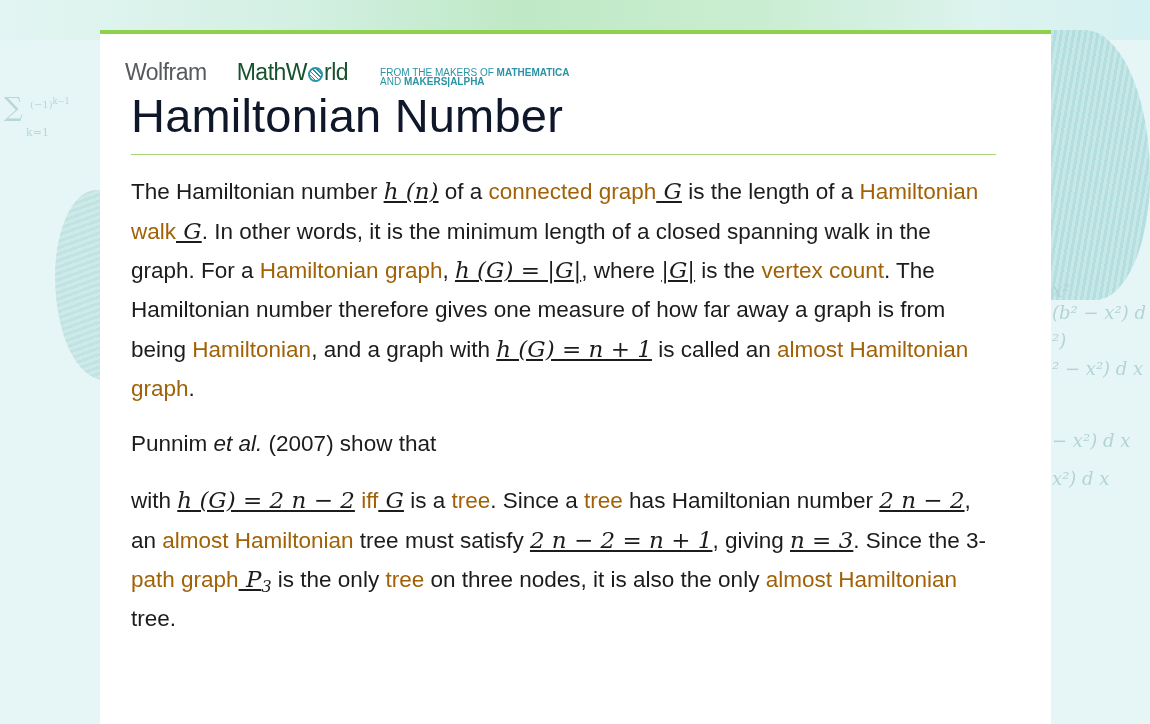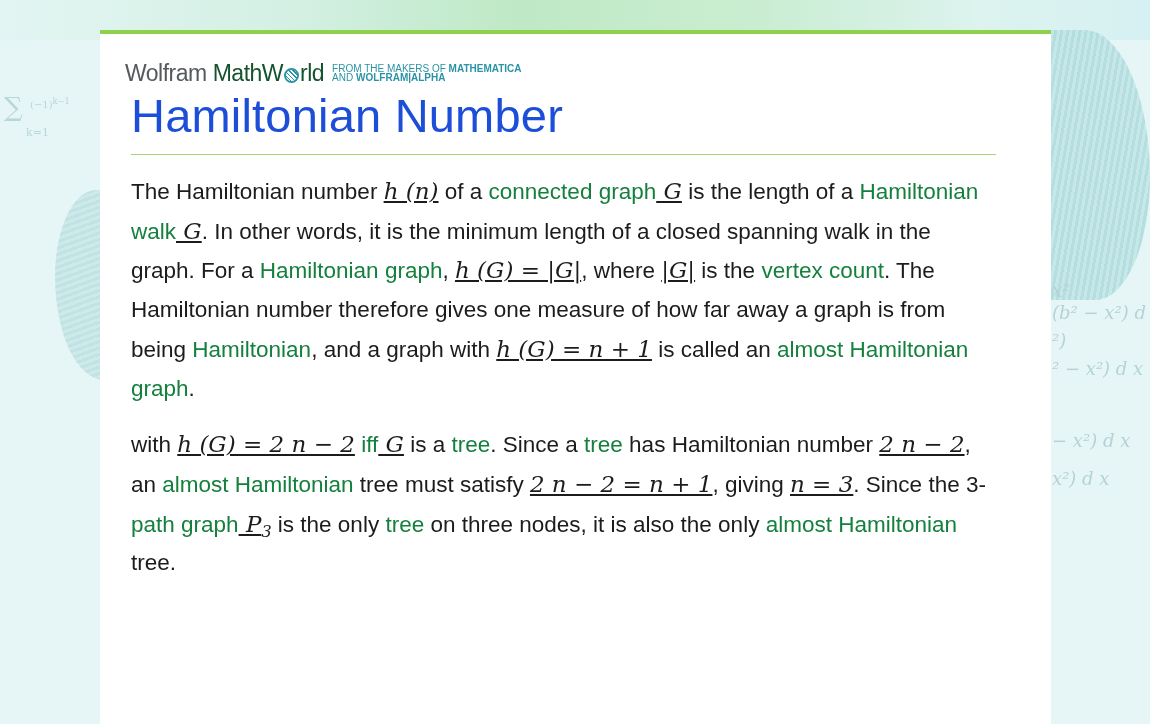--- a/index.html
+++ b/index.html
@@ -36,44 +36,44 @@
     position: absolute; left: 1050px; top: 280px; width: 100px; height: 230px;
     color: #b3d3d6; font-family: "DejaVu Serif", serif; font-style: italic; font-size: 18px;
   }
   .bg-deco-right div { position: absolute; left: 2px; white-space: nowrap; }
 
   .card {
     position: absolute; left: 100px; top: 30px; width: 951px; height: 700px;
     background: #ffffff;
     border-top: 4px solid #8ed14a;
   }
-  .logo { position: absolute; left: 25px; top: 26px; height: 26px; display: flex; align-items: center; }
+  .logo { position: absolute; left: 25px; top: 26px; height: 26px; display: flex; align-items: flex-end; gap: 24px; }
   .logo .wolfram { font-size: 23px; color: #555a5c; letter-spacing: -0.5px; }
   .logo .mathworld { font-size: 23px; color: #14532d; margin-left: 6px; letter-spacing: -0.5px; }
   .logo .globe {
     display: inline-block; width: 15px; height: 15px; border-radius: 50%;
     border: 2px solid #2a93a6; box-sizing: border-box; vertical-align: middle;
     background: repeating-linear-gradient(45deg, #2a93a6 0 1px, transparent 1px 3px);
     margin: 0 1px; position: relative; top: 1px;
   }
   .logo .tagline { margin-left: 8px; font-size: 10px; line-height: 9px; color: #2a93a6; }
   .logo .tagline b { font-weight: bold; }
 
   .title {
     position: absolute; left: 31px; top: 54px; margin: 0;
-    font-size: 47px; font-weight: normal; color: #1d4ed8; letter-spacing: 0.2px;
+    font-size: 47px; font-weight: normal; color: #0f172a; letter-spacing: 0.2px;
   }
   .title-rule { position: absolute; left: 31px; top: 120px; width: 865px; height: 1px; background: #a9d47a; }
 
   .content {
     position: absolute; left: 31px; top: 138px; width: 865px;
     font-size: 22.5px; line-height: 38.7px; color: #1c1c1c;
   }
   .content p { margin: 0 0 17px 0; }
-  .content a { color: #15803d; text-decoration: none; }
+  .content a { color: #a16207; text-decoration: none; }
   .m { font-family: "DejaVu Serif", "Liberation Serif", serif; font-style: italic; font-size: 23px; text-decoration: underline; }
   .eq-row { position: relative; height: 58px; margin: 8px 0 20px 0; }
   .eq { position: absolute; left: 75px; top: 0; font-family: "Liberation Serif", serif; font-size: 25px; line-height: 50px; }
   .eq-num { position: absolute; right: 0; top: 0; line-height: 50px; font-size: 22px; }
   sub { font-size: 16px; vertical-align: -5px; line-height: 0; }
 </style>
 </head>
 <body>
 
 <div class="bg-top"></div>
@@ -94,28 +94,29 @@
   <div style="top:150px">− x²)  d x</div>
   <div style="top:188px">x²)  d x</div>
 </div>
 
 <div class="card">
   <div class="logo">
     <span class="wolfram">Wolfram</span>
     <span class="mathworld"><span>MathW</span><span class="globe"></span><span>rld</span></span>
     <span class="tagline">
       <span>FROM THE MAKERS OF </span><b>MATHEMATICA</b><br>
-      <span>AND </span><b>WOLFRAM|ALPHA</b>
+      <span>AND </span><b>MAKERS|ALPHA</b>
     </span>
   </div>
 
   <h1 class="title">Hamiltonian Number</h1>
   <div class="title-rule"></div>
 
   <div class="content">
     <p><span>The Hamiltonian number </span><span class="m">h (n)</span><span> of a </span><a>connected graph</a><span class="m"> G</span><span> is the length of a </span><a>Hamiltonian walk</a><span class="m"> G</span><span>. In other words, it is the minimum length of a closed spanning walk in the graph. For a </span><a>Hamiltonian graph</a><span>, </span><span class="m">h (G) = |G|</span><span>, where </span><span class="m">|G|</span><span> is the </span><a>vertex count</a><span>. The Hamiltonian number therefore gives one measure of how far away a graph is from being </span><a>Hamiltonian</a><span>, and a graph with </span><span class="m">h (G) = n + 1</span><span> is called an </span><a>almost Hamiltonian graph</a><span>.</span></p>
 
+    <p><span>Punnim </span><em>et al.</em><span> (2007) show that</span></p>
 
 
     <p><span>with </span><span class="m">h (G) = 2 n − 2</span><span> </span><a>iff</a><span class="m"> G</span><span> is a </span><a>tree</a><span>. Since a </span><a>tree</a><span> has Hamiltonian number </span><span class="m">2 n − 2</span><span>, an </span><a>almost Hamiltonian</a><span> tree must satisfy </span><span class="m">2 n − 2 = n + 1</span><span>, giving </span><span class="m">n = 3</span><span>. Since the 3-</span><a>path graph</a><span class="m"><span> P</span><sub>3</sub></span><span> is the only </span><a>tree</a><span> on three nodes, it is also the only </span><a>almost Hamiltonian</a><span> tree.</span></p>
 
   </div>
 </div>
 
 </body></html>

